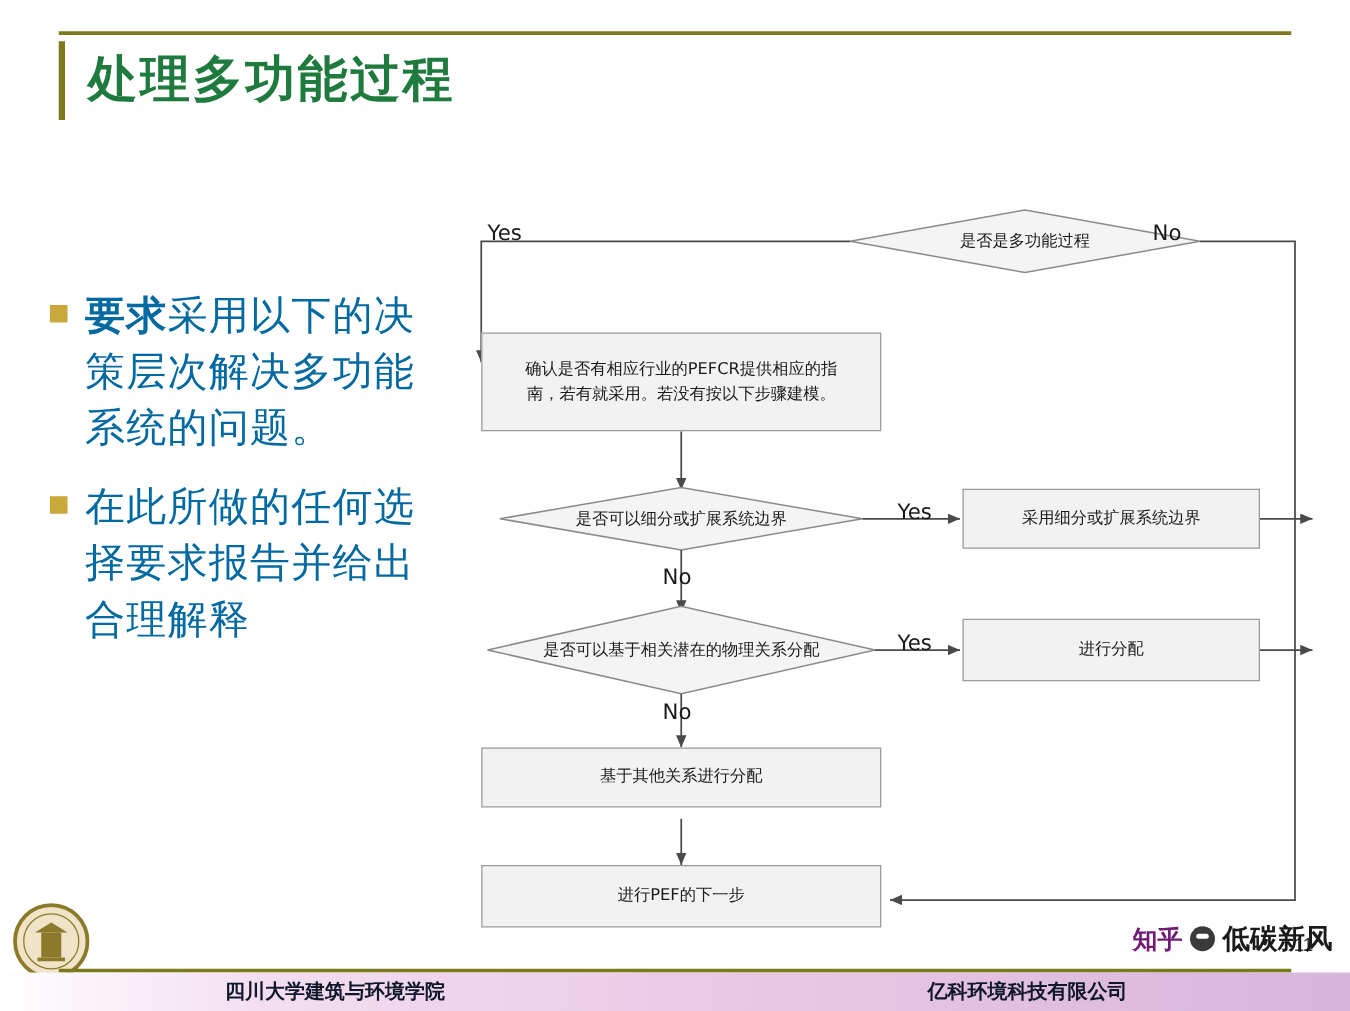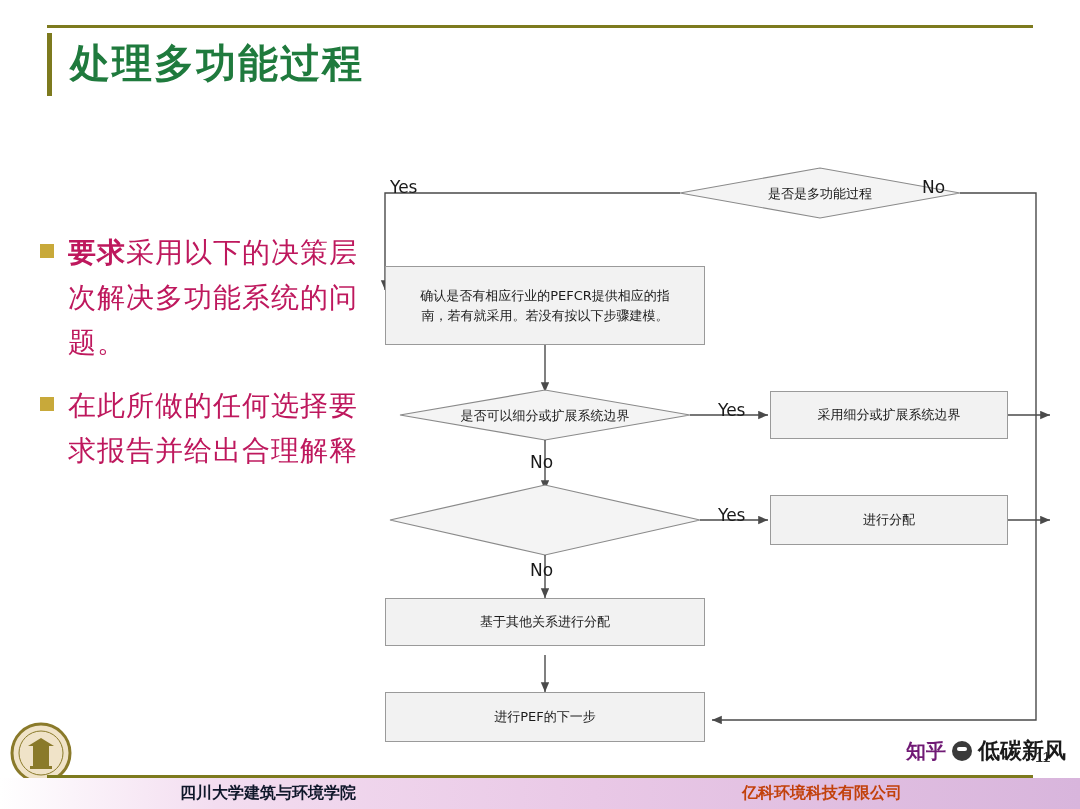--- a/index.html
+++ b/index.html
@@ -66,23 +66,23 @@
   .bullet-marker {
     width: 14px;
     height: 14px;
     background: #c8a93a;
     margin-top: 14px;
     margin-right: 14px;
     flex: 0 0 auto;
   }
   .bullet-text {
     font-family: Liberation Serif, serif;
-    font-size: 28px;
+    font-size: 32px;
     line-height: 45px;
-    color: #be185d;
+    color: #0369a1;
     letter-spacing: 1px;
   }
   .bullet-text b {
     font-weight: bold;
   }
 
   
   .flow {
     position: absolute;
     left: 360px;
@@ -160,21 +160,21 @@
     font-weight: bold;
     color: #0f172a;
   }
   .footer-center {
     position: absolute;
     left: 742px;
     top: 783px;
     font-family: Liberation Serif, serif;
     font-size: 16px;
     font-weight: bold;
-    color: #c2410c;
+    color: #0f172a;
   }
   .page-number {
     position: absolute;
     left: 1035px;
     top: 748px;
     font-family: "Liberation Sans", sans-serif;
     font-size: 15px;
     color: #333333;
   }
 
@@ -277,20 +277,21 @@
         <path d="M185,395 L185,438" marker-end="url(#arrow)"></path>
 
         <path d="M185,495 L185,532" marker-end="url(#arrow)"></path>
       </g>
     </svg>
 
     <div class="diamond-label" style="left:320px; top:8px; width:280px; height:50px;">是否是多功能过程</div>
 
     <div class="diamond-label" style="left:40px; top:230px; width:290px; height:50px;">是否可以细分或扩展系统边界</div>
 
+    <div class="diamond-label" style="left:45px; top:325px; width:280px; height:70px;">是否可以基于相关潜在的物理关系分配</div>
 
     <div class="node box" style="left:25px; top:106px; width:320px; height:79px;">确认是否有相应行业的PEFCR提供相应的指南，若有就采用。若没有按以下步骤建模。</div>
 
     <div class="node box" style="left:410px; top:231px; width:238px; height:48px;">采用细分或扩展系统边界</div>
 
     <div class="node box" style="left:25px; top:438px; width:320px; height:48px;">基于其他关系进行分配</div>
 
     <div class="node box" style="left:410px; top:335px; width:238px; height:50px;">进行分配</div>
 
     <div class="node box" style="left:25px; top:532px; width:320px; height:50px;">进行PEF的下一步</div>

